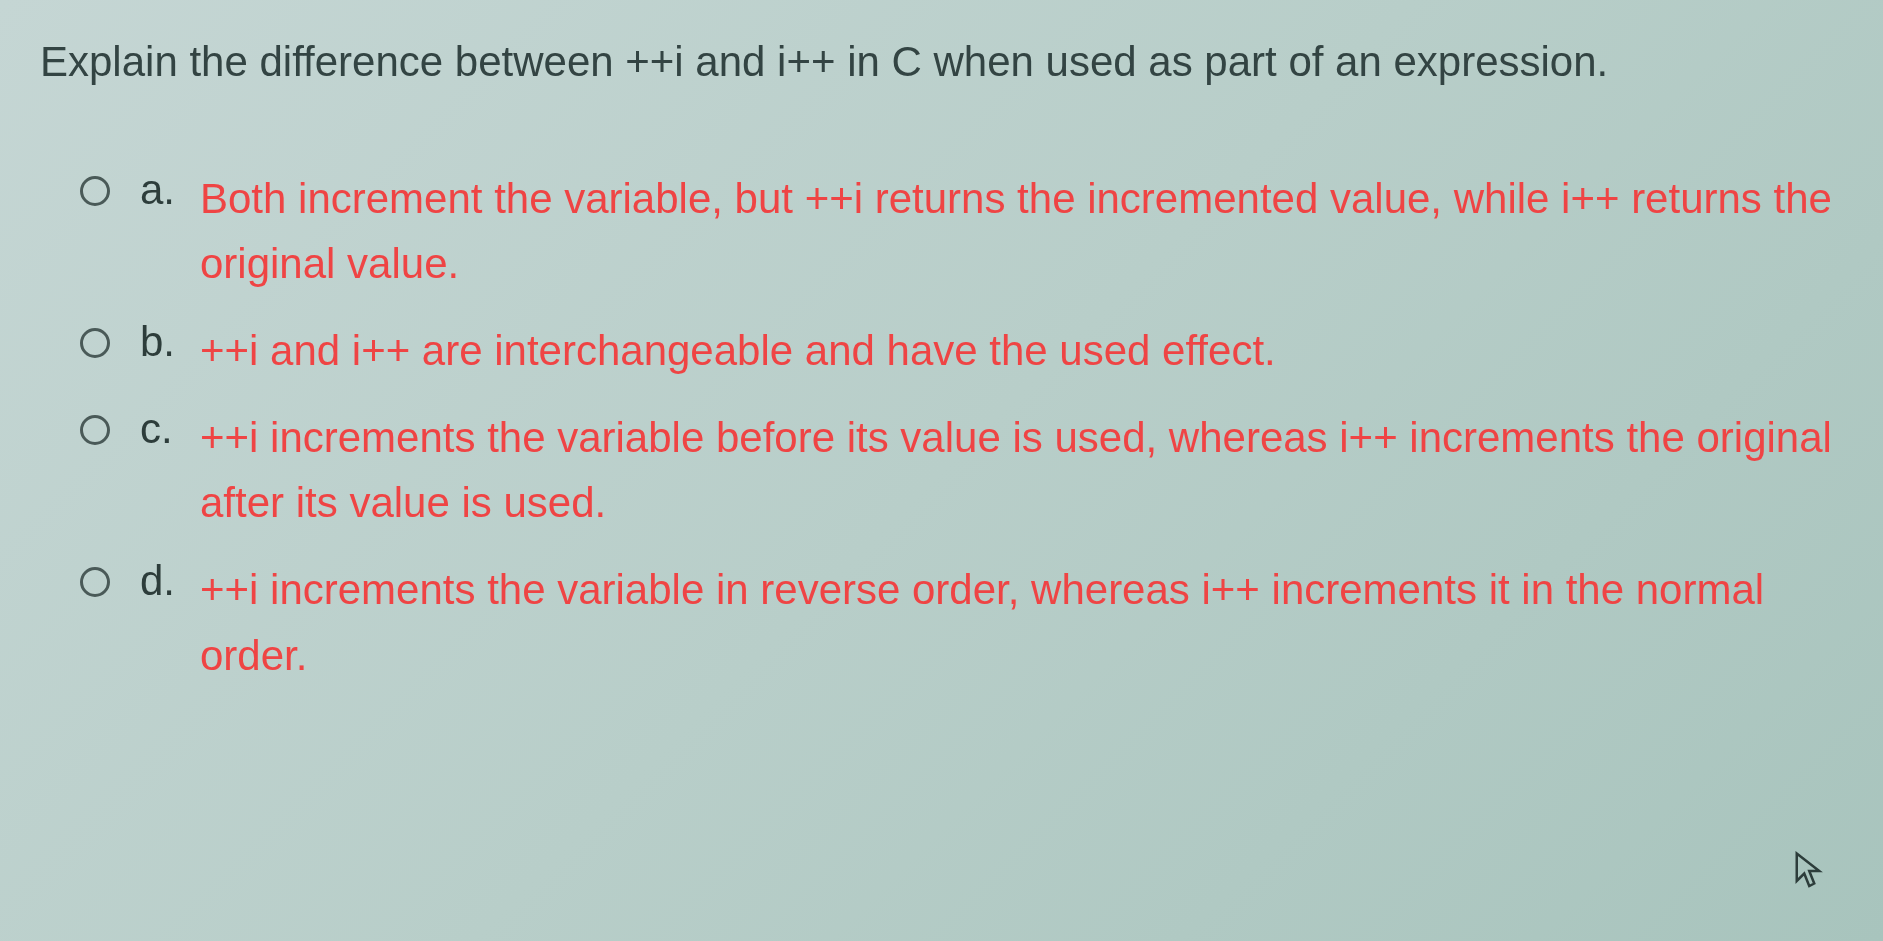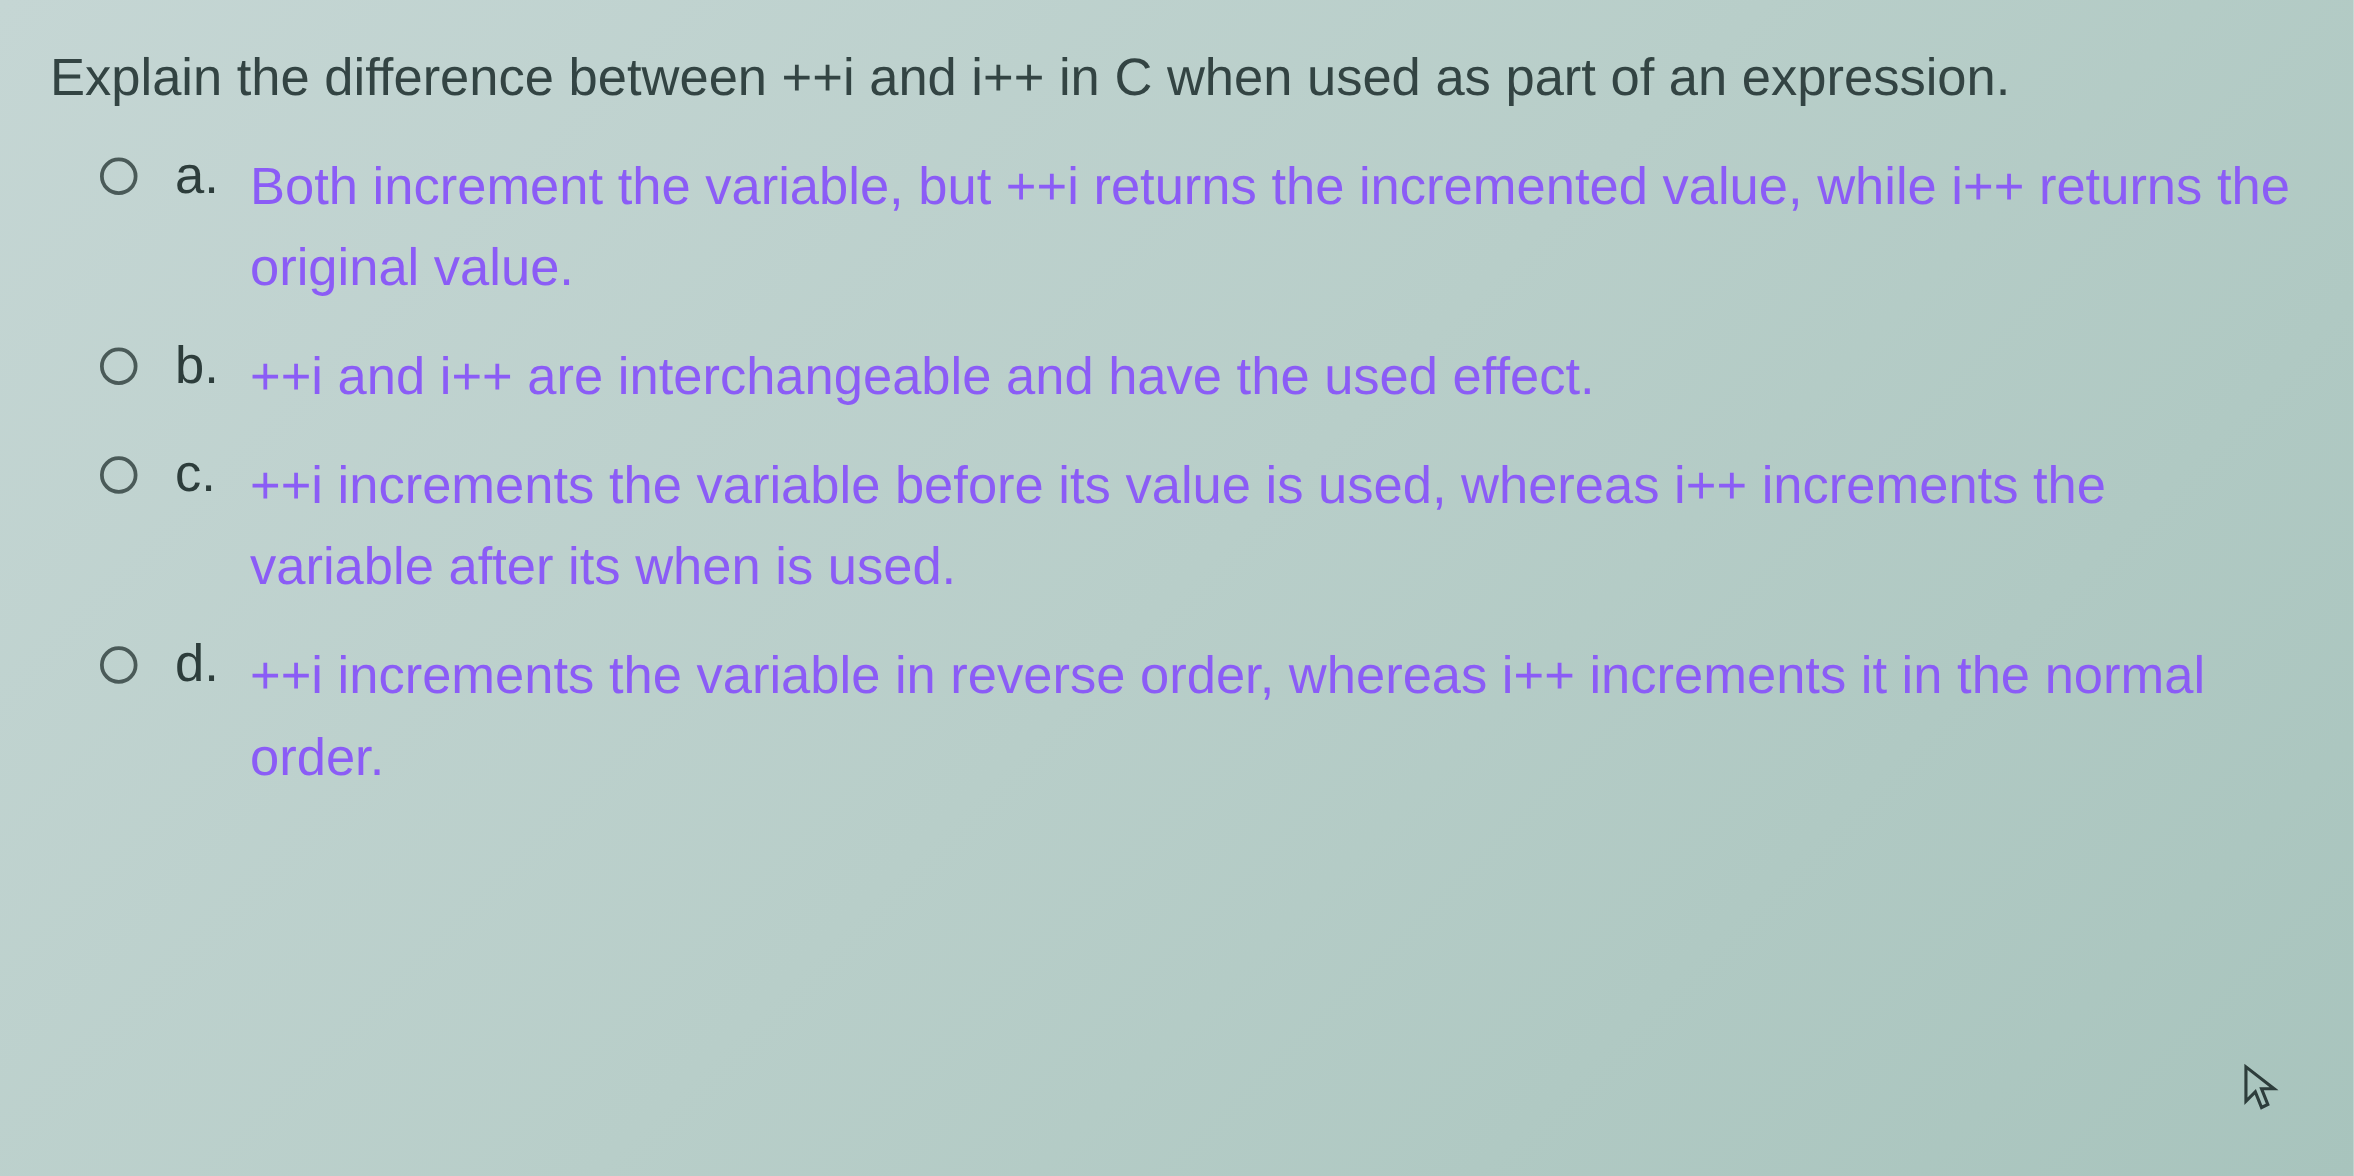--- a/index.html
+++ b/index.html
@@ -14,21 +14,21 @@
       font-family: Arial, Helvetica, sans-serif;
       color: #2d3d3b;
       padding: 30px 40px;
       overflow: hidden;
       position: relative;
     }
     .question-text {
       font-size: 42px;
       line-height: 1.5;
       color: #334443;
-      margin-bottom: 23px;
+      margin-bottom: 73px;
       font-weight: 400;
     }
     .options-container {
       padding-left: 40px;
     }
     .option-row {
       display: flex;
       align-items: flex-start;
       margin-bottom: 22px;
     }
@@ -46,21 +46,21 @@
     .option-letter {
       font-size: 42px;
       color: #2d3d3b;
       width: 60px;
       flex-shrink: 0;
       font-weight: 400;
     }
     .option-text {
       font-size: 42px;
       line-height: 1.55;
-      color: #8b5cf6;
+      color: #ef4444;
       font-weight: 400;
       flex: 1;
     }
     .cursor-icon {
       position: absolute;
       right: 60px;
       bottom: 50px;
       width: 30px;
       height: 40px;
     }
@@ -86,21 +86,21 @@
 
   <div class="option-row">
     <div class="radio-circle"></div>
     <div class="option-letter">b.</div>
     <div class="option-text">++i and i++ are interchangeable and have the used effect.</div>
   </div>
 
   <div class="option-row">
     <div class="radio-circle"></div>
     <div class="option-letter">c.</div>
-    <div class="option-text">++i increments the variable before its value is used, whereas i++ increments the variable after its when is used.</div>
+    <div class="option-text">++i increments the variable before its value is used, whereas i++ increments the original after its value is used.</div>
   </div>
 
   <div class="option-row">
     <div class="radio-circle"></div>
     <div class="option-letter">d.</div>
     <div class="option-text">++i increments the variable in reverse order, whereas i++ increments it in the normal order.</div>
   </div>
 </div>
 
 <div class="cursor-icon">

